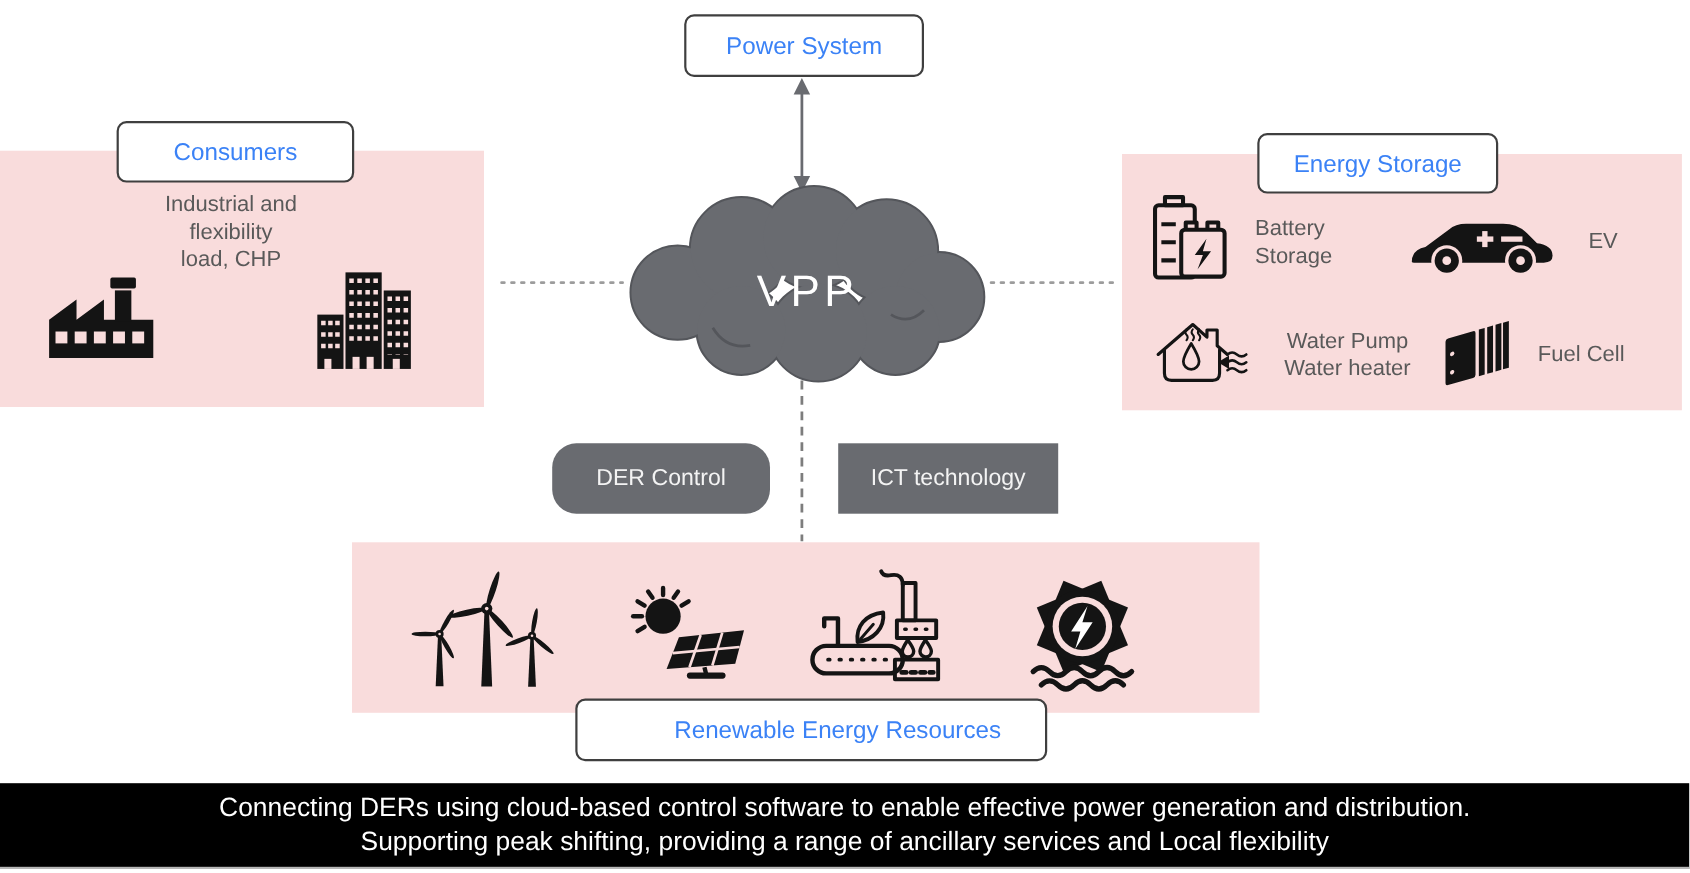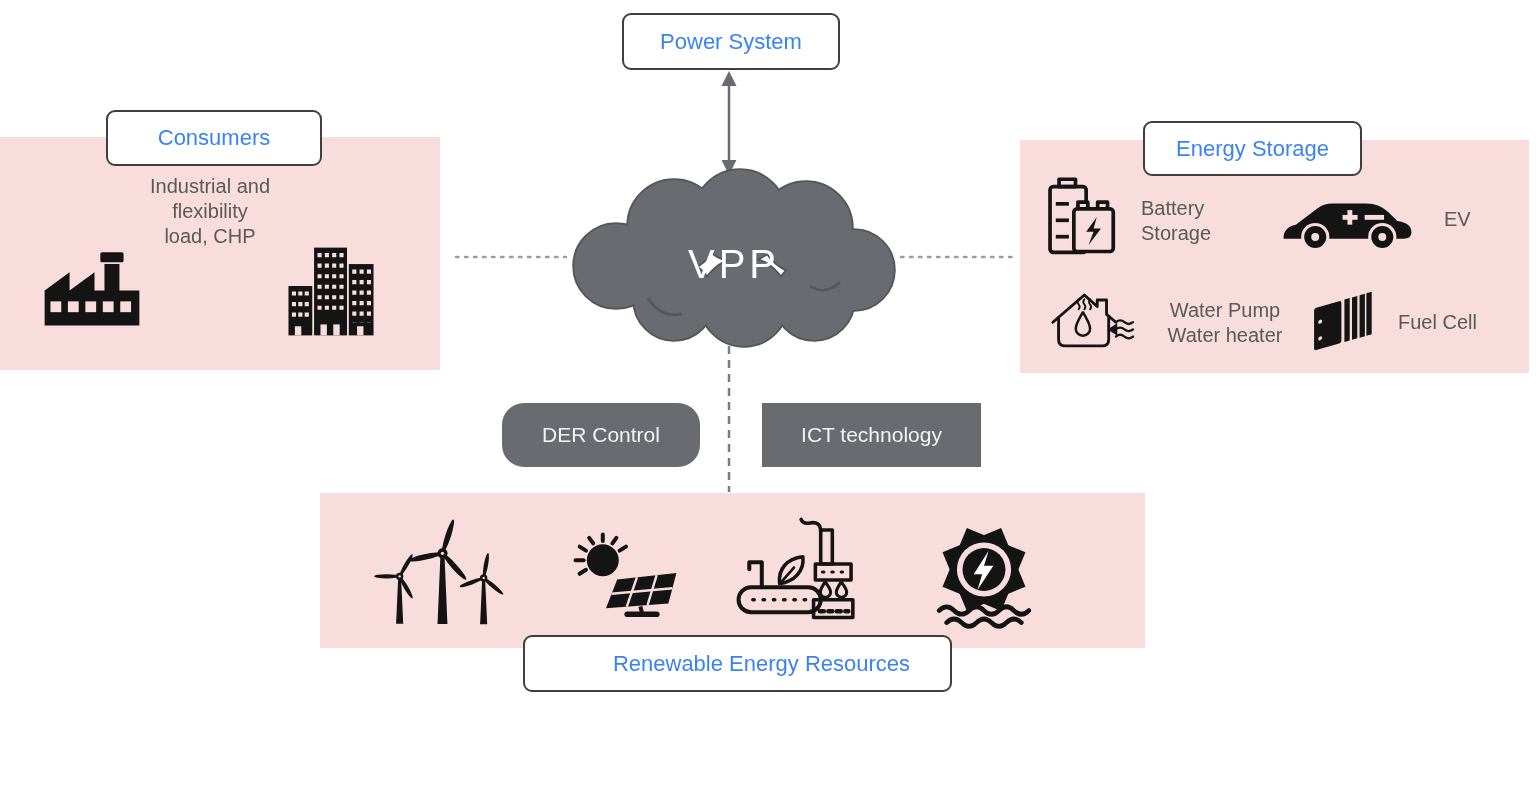--- a/index.html
+++ b/index.html
@@ -198,21 +198,21 @@
     </div>
     <div class="desc" style="left:378px;top:170px;">Fuel Cell</div>
   </div>
   <div class="label-box" style="left:1143px;top:121px;width:215px;height:51px;">
     <span>Energy Storage</span>
   </div>
 
   <div class="gray-box" style="left:502px;top:403px;width:198px;height:64px;border-radius:22px;">
     <span>DER Control</span>
   </div>
-  <div class="gray-box" style="left:762px;top:403px;width:219px;height:64px;">
+  <div class="gray-box" style="left:762px;top:403px;width:200px;height:64px;">
     <span>ICT technology</span>
   </div>
 
   <div class="panel" style="left:320px;top:493px;width:825px;height:155px;">
     <div class="icon" style="left:50px;top:17px;width:140px;height:122px;">
       <svg viewBox="0 0 170 135">
         <g fill="#141414">
           <g transform="translate(88,46)">
             <ellipse cx="0" cy="-22" rx="3.4" ry="21" transform="rotate(18)"></ellipse>
             <ellipse cx="0" cy="-22" rx="3.4" ry="21" transform="rotate(138)"></ellipse>
@@ -295,14 +295,18 @@
           <path d="M12,94 q8,-8 16,0 t16,0 t16,0 t16,0 t16,0 t16,0"></path>
           <path d="M20,107 q8,-8 16,0 t16,0 t16,0 t16,0 t16,0"></path>
         </g>
       </svg>
     </div>
   </div>
   <div class="label-box" style="left:523px;top:635px;width:377px;height:53px;padding-left:48px;">
     <span>Renewable Energy Resources</span>
   </div>
 
+  <div class="footer">
+    <div>Connecting DERs using cloud-based control software to enable effective power generation and distribution.</div>
+    <div>Supporting peak shifting, providing a range of ancillary services and Local flexibility</div>
+  </div>
 
 </div>
 
 </body></html>

